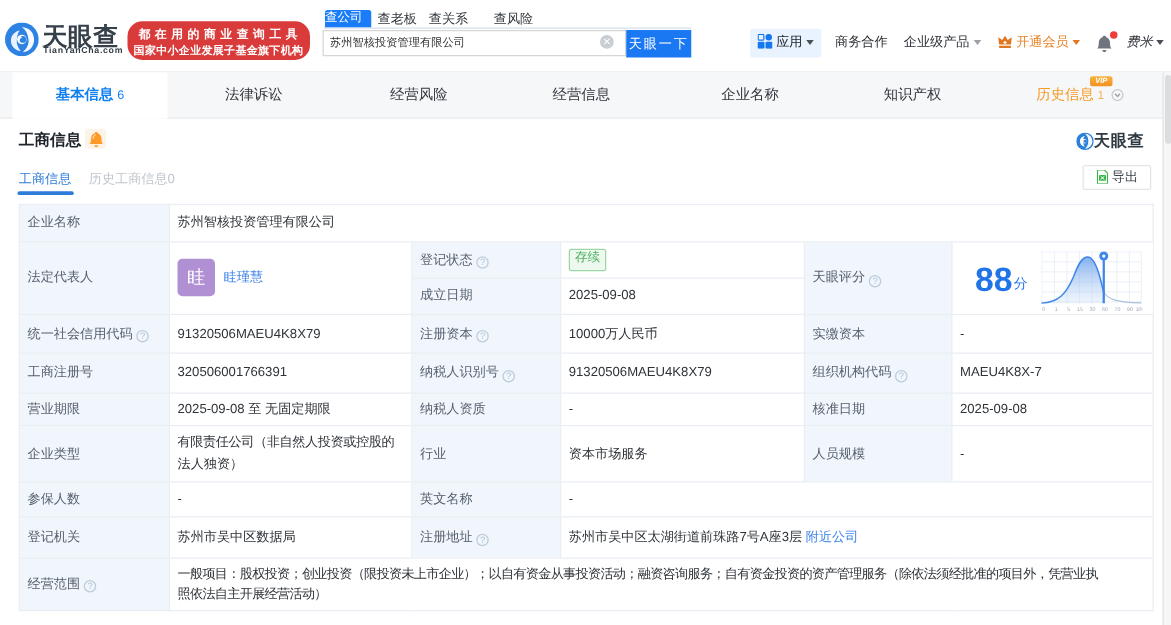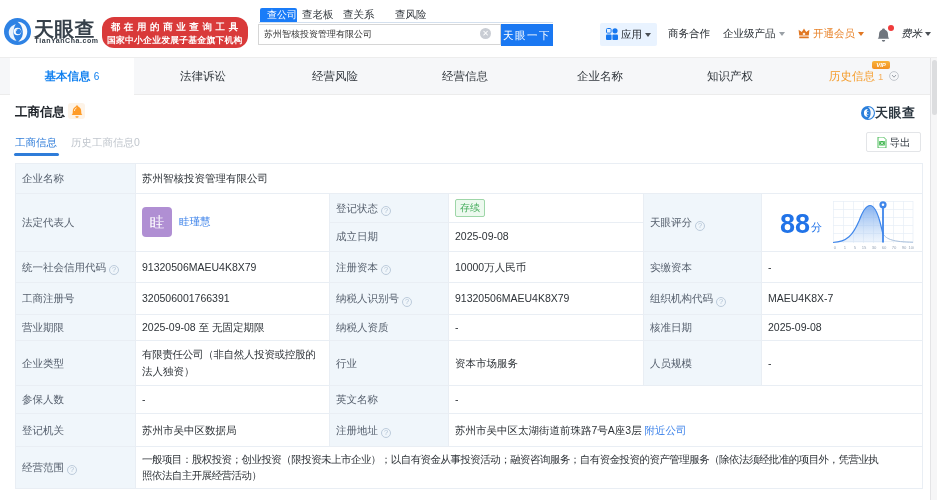--- a/index.html
+++ b/index.html
@@ -10,21 +10,21 @@
 .caret{display:inline-block;width:0;height:0;border-left:3.5px solid transparent;border-right:3.5px solid transparent;border-top:4px solid #888;vertical-align:1px;margin-left:3px;}
 
 #hd{position:absolute;left:0;top:0;width:937px;height:58px;background:#fff;border-bottom:1px solid #ededed;}
 #logotext{position:absolute;left:34px;top:16px;font-size:20px;font-weight:700;color:#36404a;letter-spacing:0.3px;}
 #logosub{position:absolute;left:34.5px;top:37px;font-size:7px;font-weight:700;color:#36404a;letter-spacing:0.55px;}
 #redbox{position:absolute;left:101.5px;top:17px;width:146.5px;height:31px;background:#d93a3a;border-radius:12px;color:#fff;text-align:center;}
 #redbox .l1{font-size:9.5px;font-weight:700;letter-spacing:3.6px;margin-top:3.5px;margin-left:3px;}
 #redbox .l2{font-size:8.8px;font-weight:700;letter-spacing:0.25px;margin-top:1px;}
 
 .stab{position:absolute;top:8px;font-size:10.5px;color:#30363c;}
-#stab1{left:260px;top:8px;width:37px;height:14px;background:#1a7cf8;color:#fff;border-radius:2px 2px 0 0;text-align:right;line-height:14px;font-size:10px;position:absolute;}
+#stab1{left:260px;top:8px;width:37px;height:14px;background:#1a7cf8;color:#fff;border-radius:2px 2px 0 0;text-align:left;line-height:14px;font-size:10px;position:absolute;}
 #stabline{position:absolute;left:259px;top:21.5px;width:294px;height:1px;background:#d4e0ee;}
 #sinput{position:absolute;left:258px;top:23.5px;width:243px;height:21px;border:1px solid #d6d6d6;background:#fff;line-height:19px;padding-left:5px;color:#333;font-size:9px;}
 #sbtn{position:absolute;left:501px;top:23.5px;width:52px;height:22px;background:#1a78f2;color:#fff;text-align:center;line-height:22px;letter-spacing:1.5px;font-size:10.5px;}
 #sclear{position:absolute;left:480px;top:28px;width:11px;height:11px;border-radius:50%;background:#c9cdd4;color:#fff;font-size:8px;line-height:11px;text-align:center;}
 
 #appblk{position:absolute;left:600px;top:23px;width:56.5px;height:23px;background:#e9f3ff;border-radius:2px;line-height:23px;padding-left:6px;color:#22262c;}
 .hmenu{position:absolute;top:27px;font-size:10.5px;color:#2b3036;}
 .orange{color:#e8832a;}
 
 #nav{position:absolute;left:0;top:58px;width:937px;height:37px;background:#f6f7f9;border-bottom:1px solid #ececec;}
@@ -40,21 +40,21 @@
 #subline{position:absolute;left:14px;top:57.5px;width:45px;height:3px;border-radius:1.5px;background:#2e7cd9;}
 #export{position:absolute;left:866px;top:37px;width:55px;height:20px;border:1px solid #e3e5e8;border-radius:2px;background:#fff;line-height:18px;text-align:center;color:#3c434b;}
 
 #tbl{position:absolute;left:15px;top:163px;border-collapse:collapse;table-layout:fixed;width:907px;}
 #tbl td{border:1px solid #e9eef4;font-size:10.5px;vertical-align:middle;padding:2px 4px 2px 6px;line-height:1.55;}
 td.l{background:#f0f6fb;color:#555f6d;}
 td.v{background:#fff;color:#2e3338;}
 .q{display:inline-block;width:10px;height:10px;border:1px solid #bccbdb;border-radius:50%;color:#b3c4d6;font-size:7.5px;line-height:8px;text-align:center;margin-left:3px;vertical-align:-1.5px;font-weight:400;}
 a.lk{color:#3e83ea;text-decoration:none;}
 #avatar{display:inline-block;width:30px;height:30px;background:#b08fd3;border-radius:4px;color:#fff;font-size:14.5px;line-height:30px;text-align:center;vertical-align:middle;}
-#tag{display:inline-block;height:18px;line-height:16px;padding:0 4px;border:1px solid #9ed6a8;background:#edf9ef;color:#48ad5e;border-radius:2px;font-size:10px;}
+#tag{display:inline-block;height:18px;line-height:16px;padding:0 4px;border:1px solid #9ed6a8;background:#edf9ef;color:#48ad5e;border-radius:2px;font-size:10px;font-family:Liberation Mono, monospace;}
 #score88{position:absolute;left:18px;top:9.5px;font-size:27px;font-weight:700;color:#2173e8;}
 #scorefen{position:absolute;left:49px;top:24.5px;font-size:11px;color:#2173e8;}
 </style>
 </head>
 <body>
 <div id="page">
 
   <div id="hd">
     <svg class="abs" style="left:4px;top:17.5px" width="27" height="27" viewBox="0 0 54 54">
       <circle cx="27" cy="27" r="27" fill="#2e82e4"></circle>

